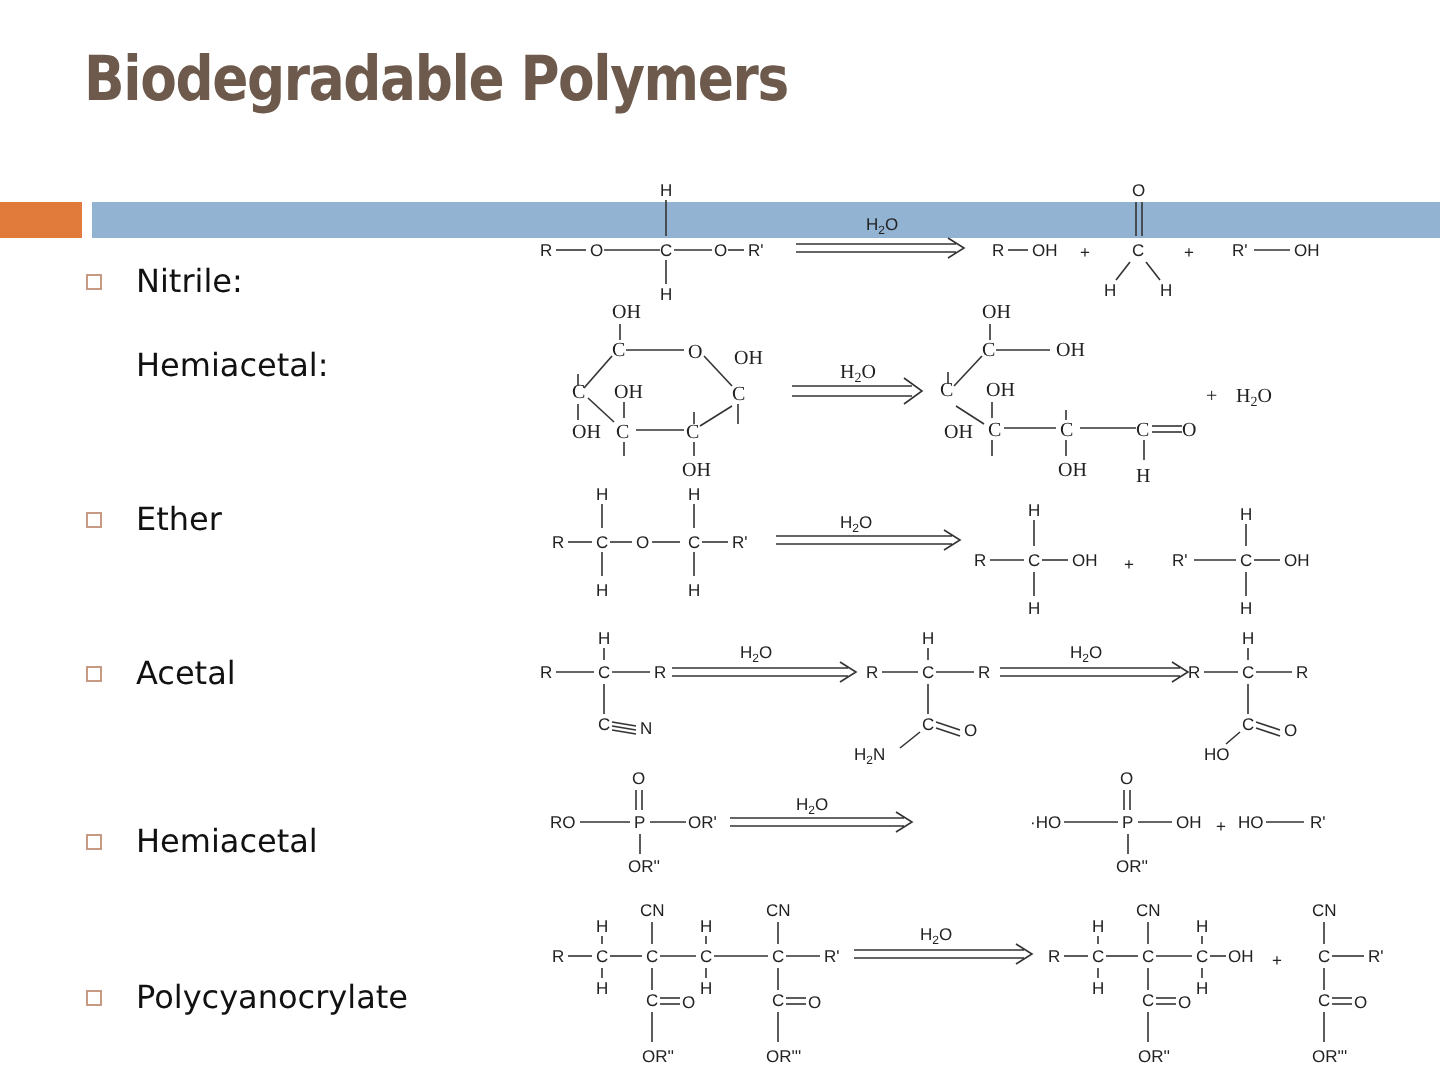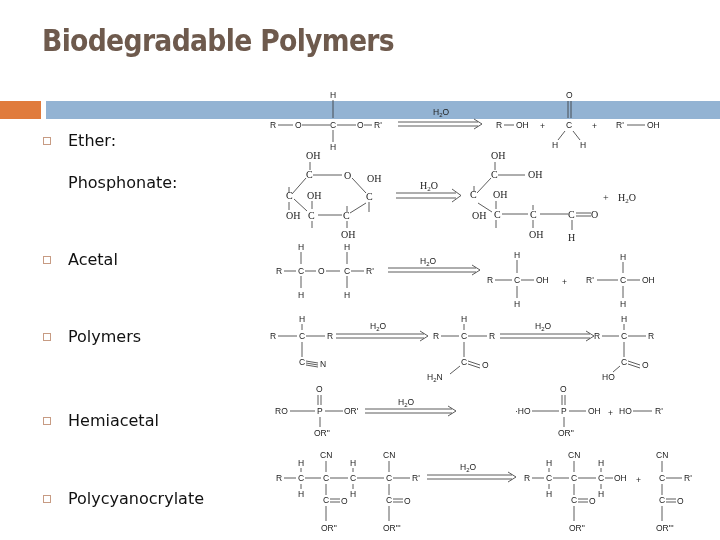--- a/index.html
+++ b/index.html
@@ -17,32 +17,32 @@
 </style>
 </head>
 <body>
 
 <div class="title">Biodegradable Polymers</div>
 <div class="bar-orange"></div>
 <div class="bar-blue"></div>
 
 <div class="bullet" style="top:131px">
   <span class="box"></span>
-  <span class="lbl">Ether:</span>
+  <span class="lbl">Nitrile:</span>
 </div>
 <div class="bullet" style="top:173px">
-  <span class="lbl">Phosphonate:</span>
+  <span class="lbl">Hemiacetal:</span>
 </div>
 <div class="bullet" style="top:250px">
   <span class="box"></span>
+  <span class="lbl">Ether</span>
+</div>
+<div class="bullet" style="top:327px">
+  <span class="box"></span>
   <span class="lbl">Acetal</span>
-</div>
-<div class="bullet" style="top:327px">
-  <span class="box"></span>
-  <span class="lbl">Polymers</span>
 </div>
 <div class="bullet" style="top:411px">
   <span class="box"></span>
   <span class="lbl">Hemiacetal</span>
 </div>
 <div class="bullet" style="top:489px">
   <span class="box"></span>
   <span class="lbl">Polycyanocrylate</span>
 </div>
 

